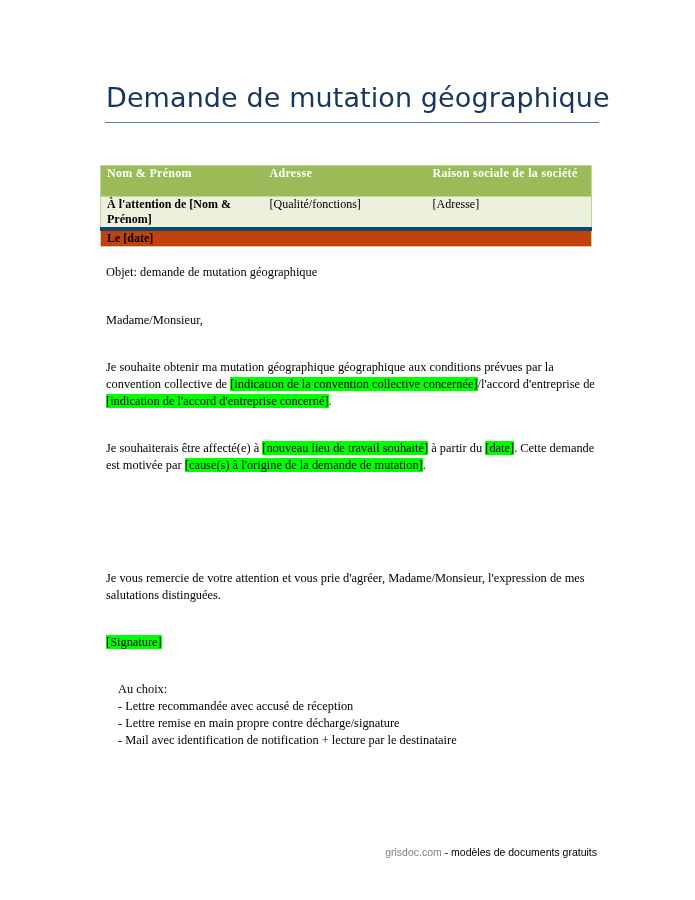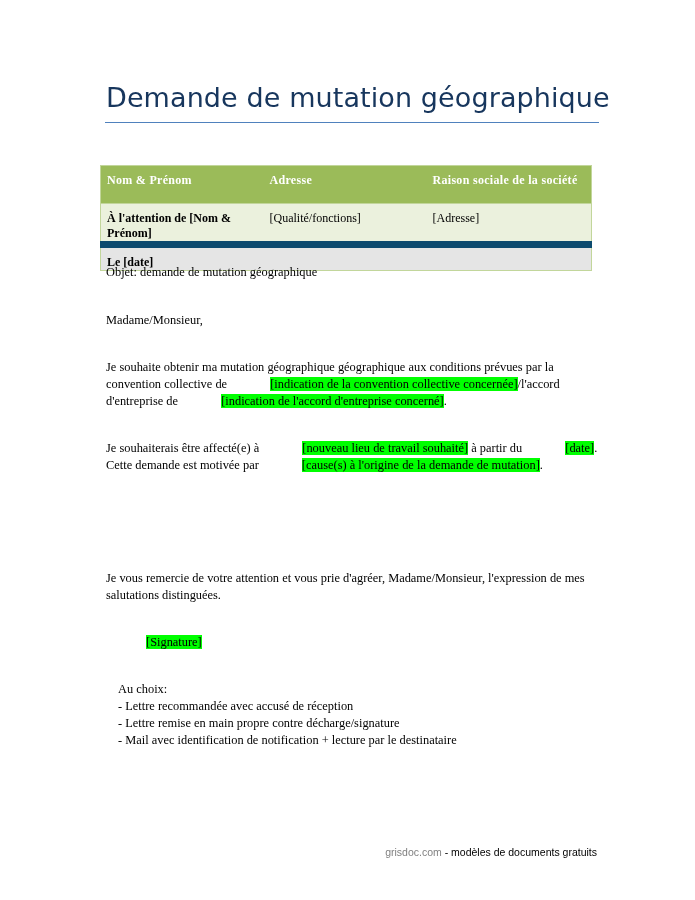--- a/index.html
+++ b/index.html
@@ -2,29 +2,29 @@
 <html><head>
   <meta charset="utf-8">
   <style>
     html, body { margin: 0; padding: 0; background: #ffffff; }
     body { width: 695px; height: 900px; position: relative; overflow: hidden; font-family: "DejaVu Serif", "Liberation Serif", serif; color: #000; }
     .page { position: absolute; left: 4px; top: 0; width: 695px; height: 900px; background: #fff; }
     .title { position: absolute; left: 102px; top: 82px; font-family: "DejaVu Sans", "Liberation Sans", sans-serif; font-size: 27px; color: #17365d; letter-spacing: 0.1px; white-space: nowrap; }
     .title-rule { position: absolute; left: 101px; top: 122px; width: 494px; height: 0; border-top: 1.5px solid #4f81bd; }
 
     .tbl { position: absolute; left: 96px; top: 165px; width: 491px; border-collapse: collapse; border: 1px solid #c2d69b; font-family: "Liberation Serif", "DejaVu Serif", serif; font-size: 12px; table-layout: fixed; }
-    .tbl td { vertical-align: top; padding: 7px 6px 0 6px; line-height: 15px; }
+    .tbl td { vertical-align: top; padding: 0 6px 0 6px; line-height: 15px; }
     .tbl col.c1 { width: 163px; } .tbl col.c2 { width: 163px; } .tbl col.c3 { width: 165px; }
     .tbl tr.hdr td { background: #9bbb59; color: #fff; font-weight: bold; height: 30px; letter-spacing: 0.3px; }
     .tbl tr.r1 td { background: #ebf1dd; height: 30px; border-top: 1px solid #c2d69b; }
-    .tbl tr.r2 td { background: #e5e5e5; height: 15px; border-top: 7px solid #0c4a6e; }
+    .tbl tr.r2 td { background: #c2410c; height: 15px; border-top: 4px solid #0c4a6e; }
     .tbl td.b { font-weight: bold; }
 
     .para { position: absolute; left: 102px; width: 500px; font-family: "Liberation Serif", "DejaVu Serif", serif; font-size: 12.4px; line-height: 17px; }
-    .hl { background: #00ff00; margin-left: 40px; }
+    .hl { background: #00ff00; }
     .footer { position: absolute; right: 102px; top: 846px; font-family: "Liberation Sans", "DejaVu Sans", sans-serif; font-size: 10.5px; color: #000; white-space: nowrap; }
     .footer .site { color: #808080; }
   </style>
 </head>
 <body>
 
 <div class="page">
   <div class="title">Demande de mutation géographique</div>
   <div class="title-rule"></div>
 

